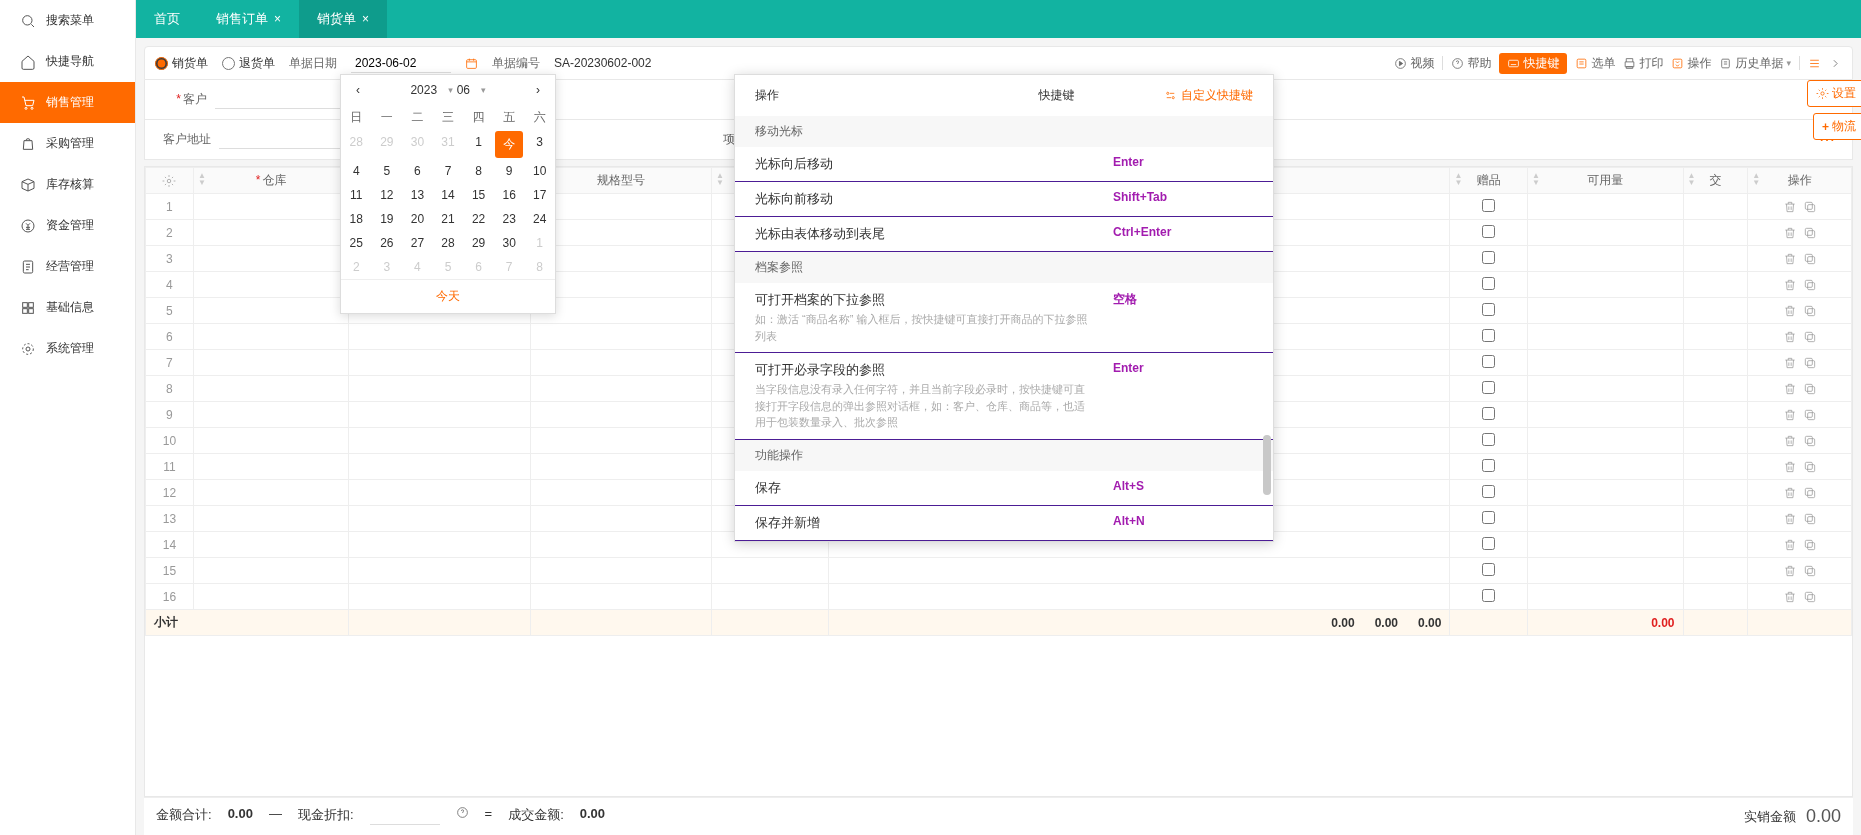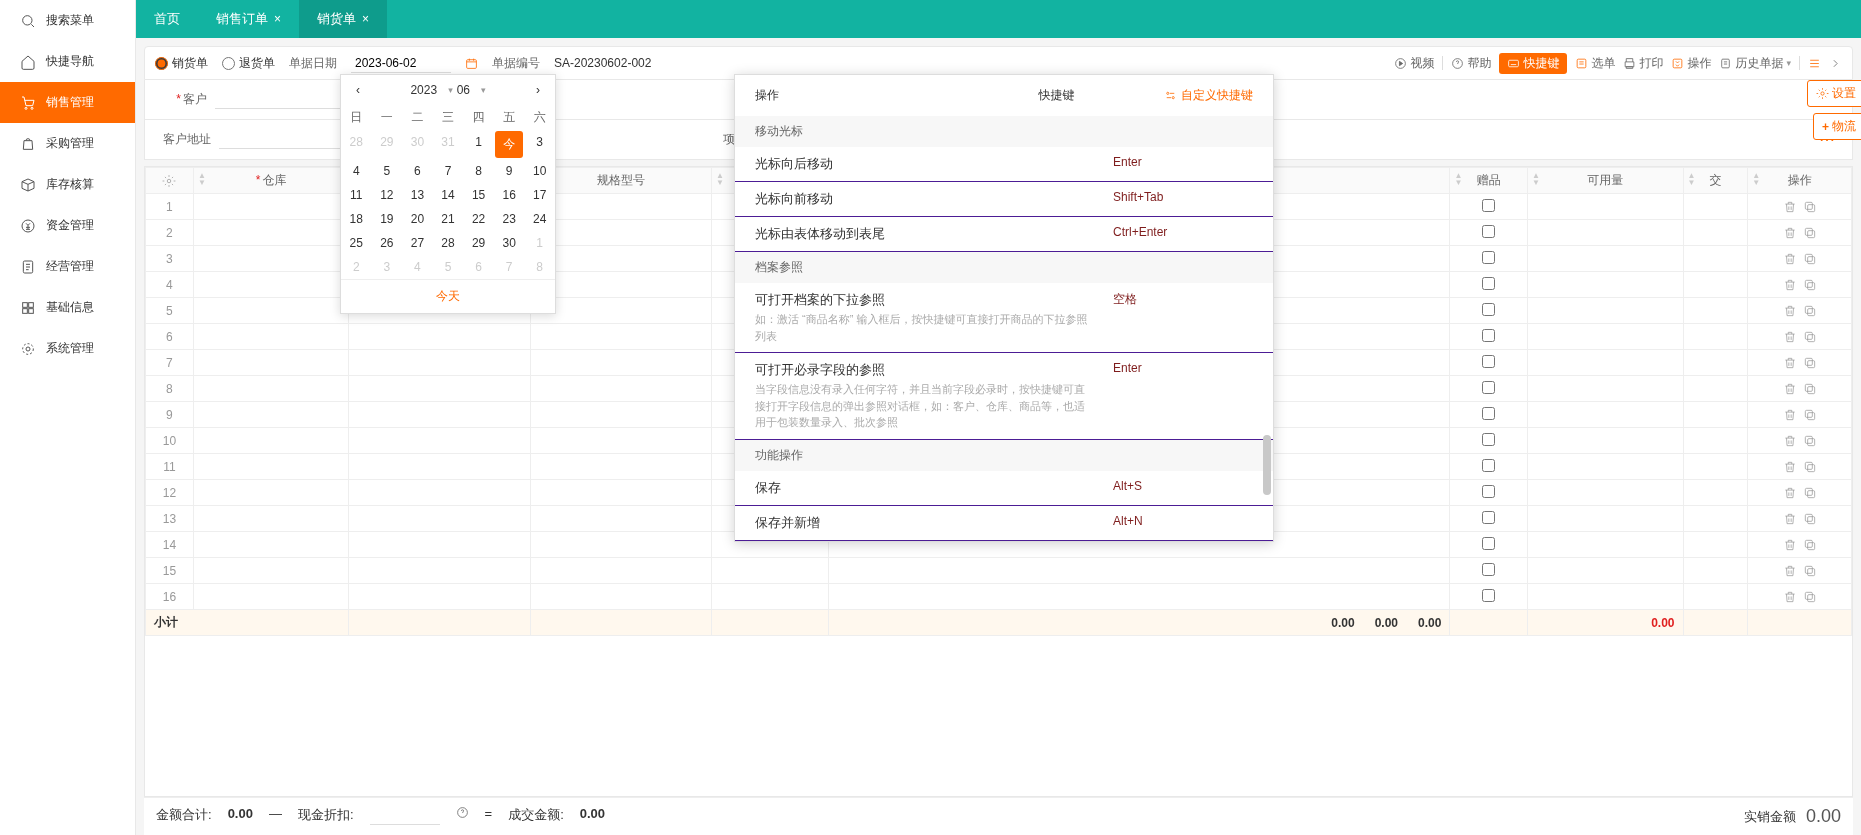--- a/index.html
+++ b/index.html
@@ -90,21 +90,21 @@
 .caret { font-size:9px; color:#999;}
 
 
 .shortcut { position:absolute; top:36px; left:598px; width:540px; background:#fff; border:1px solid #ddd; box-shadow:0 2px 12px rgba(0,0,0,0.18); z-index:12; max-height:494px; overflow-y:auto;}
 .sc-hd { display:flex; justify-content:space-between; padding:12px 20px; align-items:center;}
 .sc-sect { background:#f7f7f7; padding:7px 20px; color:#666;}
 .sc-row { display:flex; padding:8px 20px; border-bottom:1px solid #4c1d95; gap:20px;}
 .sc-op { flex:1;}
 .sc-op .t { color:#333; font-size:13px;}
 .sc-op .d { color:#aaa; font-size:11px; line-height:1.5; margin-top:2px;}
-.sc-key { width:140px; color:#7f1d1d;}
+.sc-key { width:140px; color:#a21caf;font-weight:bold;}
 .sc-link { color:#ff6a00; display:flex; align-items:center; gap:4px; cursor:pointer;}
 .scrollbar-stub { position:absolute; right:2px; top:360px; width:8px; height:60px; background:#c8c8c8; border-radius:4px;}
 .more-ico { color:#ff6a00; cursor:pointer; padding:0 6px; font-size:16px; letter-spacing:1px;}
 </style>
 </head>
 <body>
 
 <div class="app">
 
   <div class="sidebar" id="sidebar">

